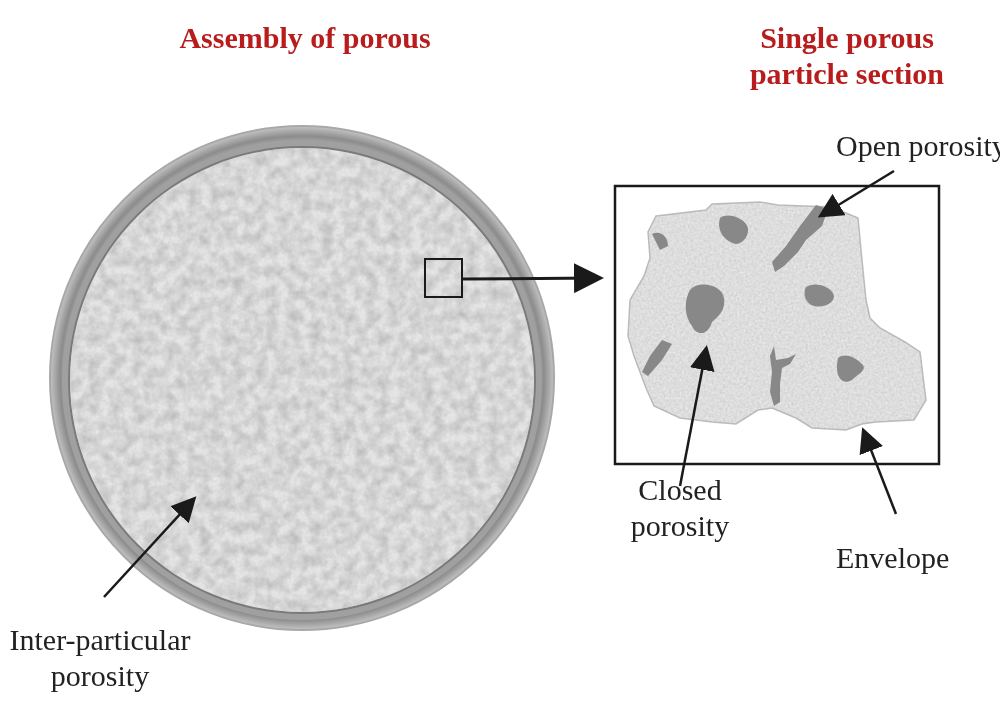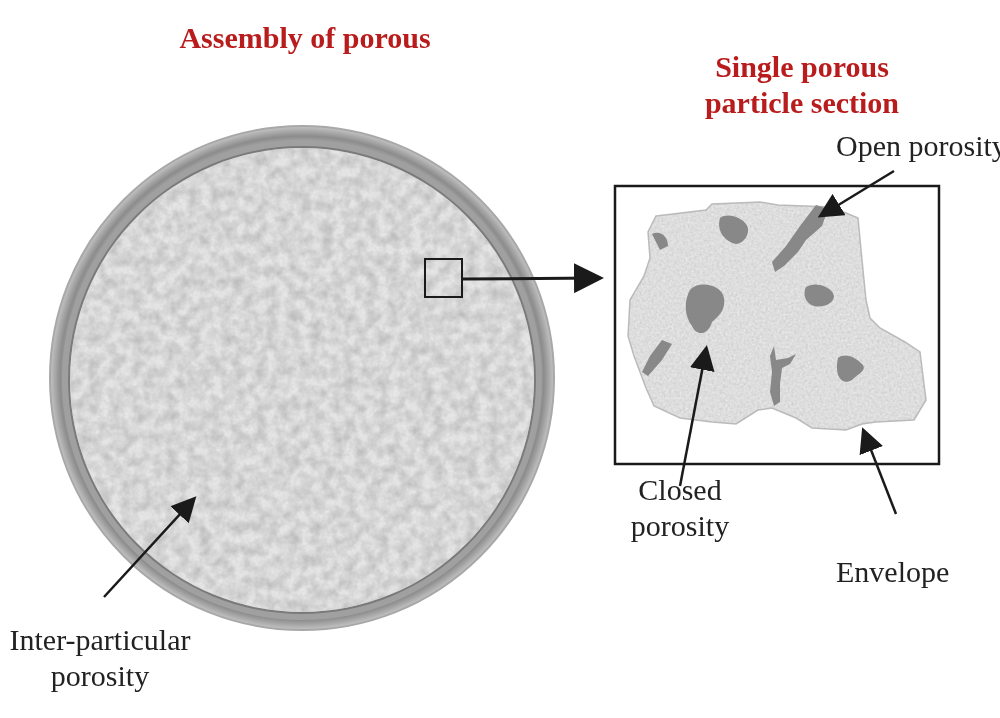--- a/index.html
+++ b/index.html
@@ -8,21 +8,21 @@
   .title { position:absolute; text-align:center; font-weight:bold; font-size:30px; line-height:36px; color:#b91c1c; }
   .label { position:absolute; text-align:center; font-size:30px; line-height:36px; color:#222; white-space:nowrap; }
   svg.main { position:absolute; left:0; top:0; }
 </style>
 </head>
 <body>
 
 <div class="title" style="left:100px; top:20px; width:410px;">
   <div>Assembly of porous</div>
 </div>
-<div class="title" style="left:652px; top:20px; width:300px;margin-top:29px;">
+<div class="title" style="left:697px; top:20px; width:300px;">
   <div>Single porous</div>
   <div>particle section</div>
 </div>
 
 <svg class="main" width="1000" height="718" viewBox="0 0 1000 718" xmlns="http://www.w3.org/2000/svg">
   <defs>
     <filter id="grain" x="0" y="0" width="100%" height="100%">
       <feTurbulence type="fractalNoise" baseFrequency="0.09" numOctaves="3" seed="7" result="n"></feTurbulence>
       <feColorMatrix type="matrix" values="0 0 0 0 0.5  0 0 0 0 0.5  0 0 0 0 0.5  0 0 0 -1.6 1.15" in="n" result="shade"></feColorMatrix>
       <feComposite in="shade" in2="SourceGraphic" operator="in"></feComposite>
@@ -97,18 +97,18 @@
   <line x1="896" y1="514" x2="864" y2="432" stroke="#1a1a1a" stroke-width="2.5" marker-end="url(#arrowhead)"></line>
 </svg>
 
 <div class="label" style="left:822px; top:128px; text-align:left;margin-left:14px;">Open porosity</div>
 
 <div class="label" style="left:610px; top:472px; width:140px;">
   <div>Closed</div>
   <div>porosity</div>
 </div>
 
-<div class="label" style="left:836px; top:540px; text-align:center;margin-top:14px;">Envelope</div>
+<div class="label" style="left:836px; top:540px; text-align:center;">Envelope</div>
 
 <div class="label" style="left:-10px; top:622px; width:220px;">
   <div>Inter-particular</div>
   <div>porosity</div>
 </div>
 
 </body></html>

